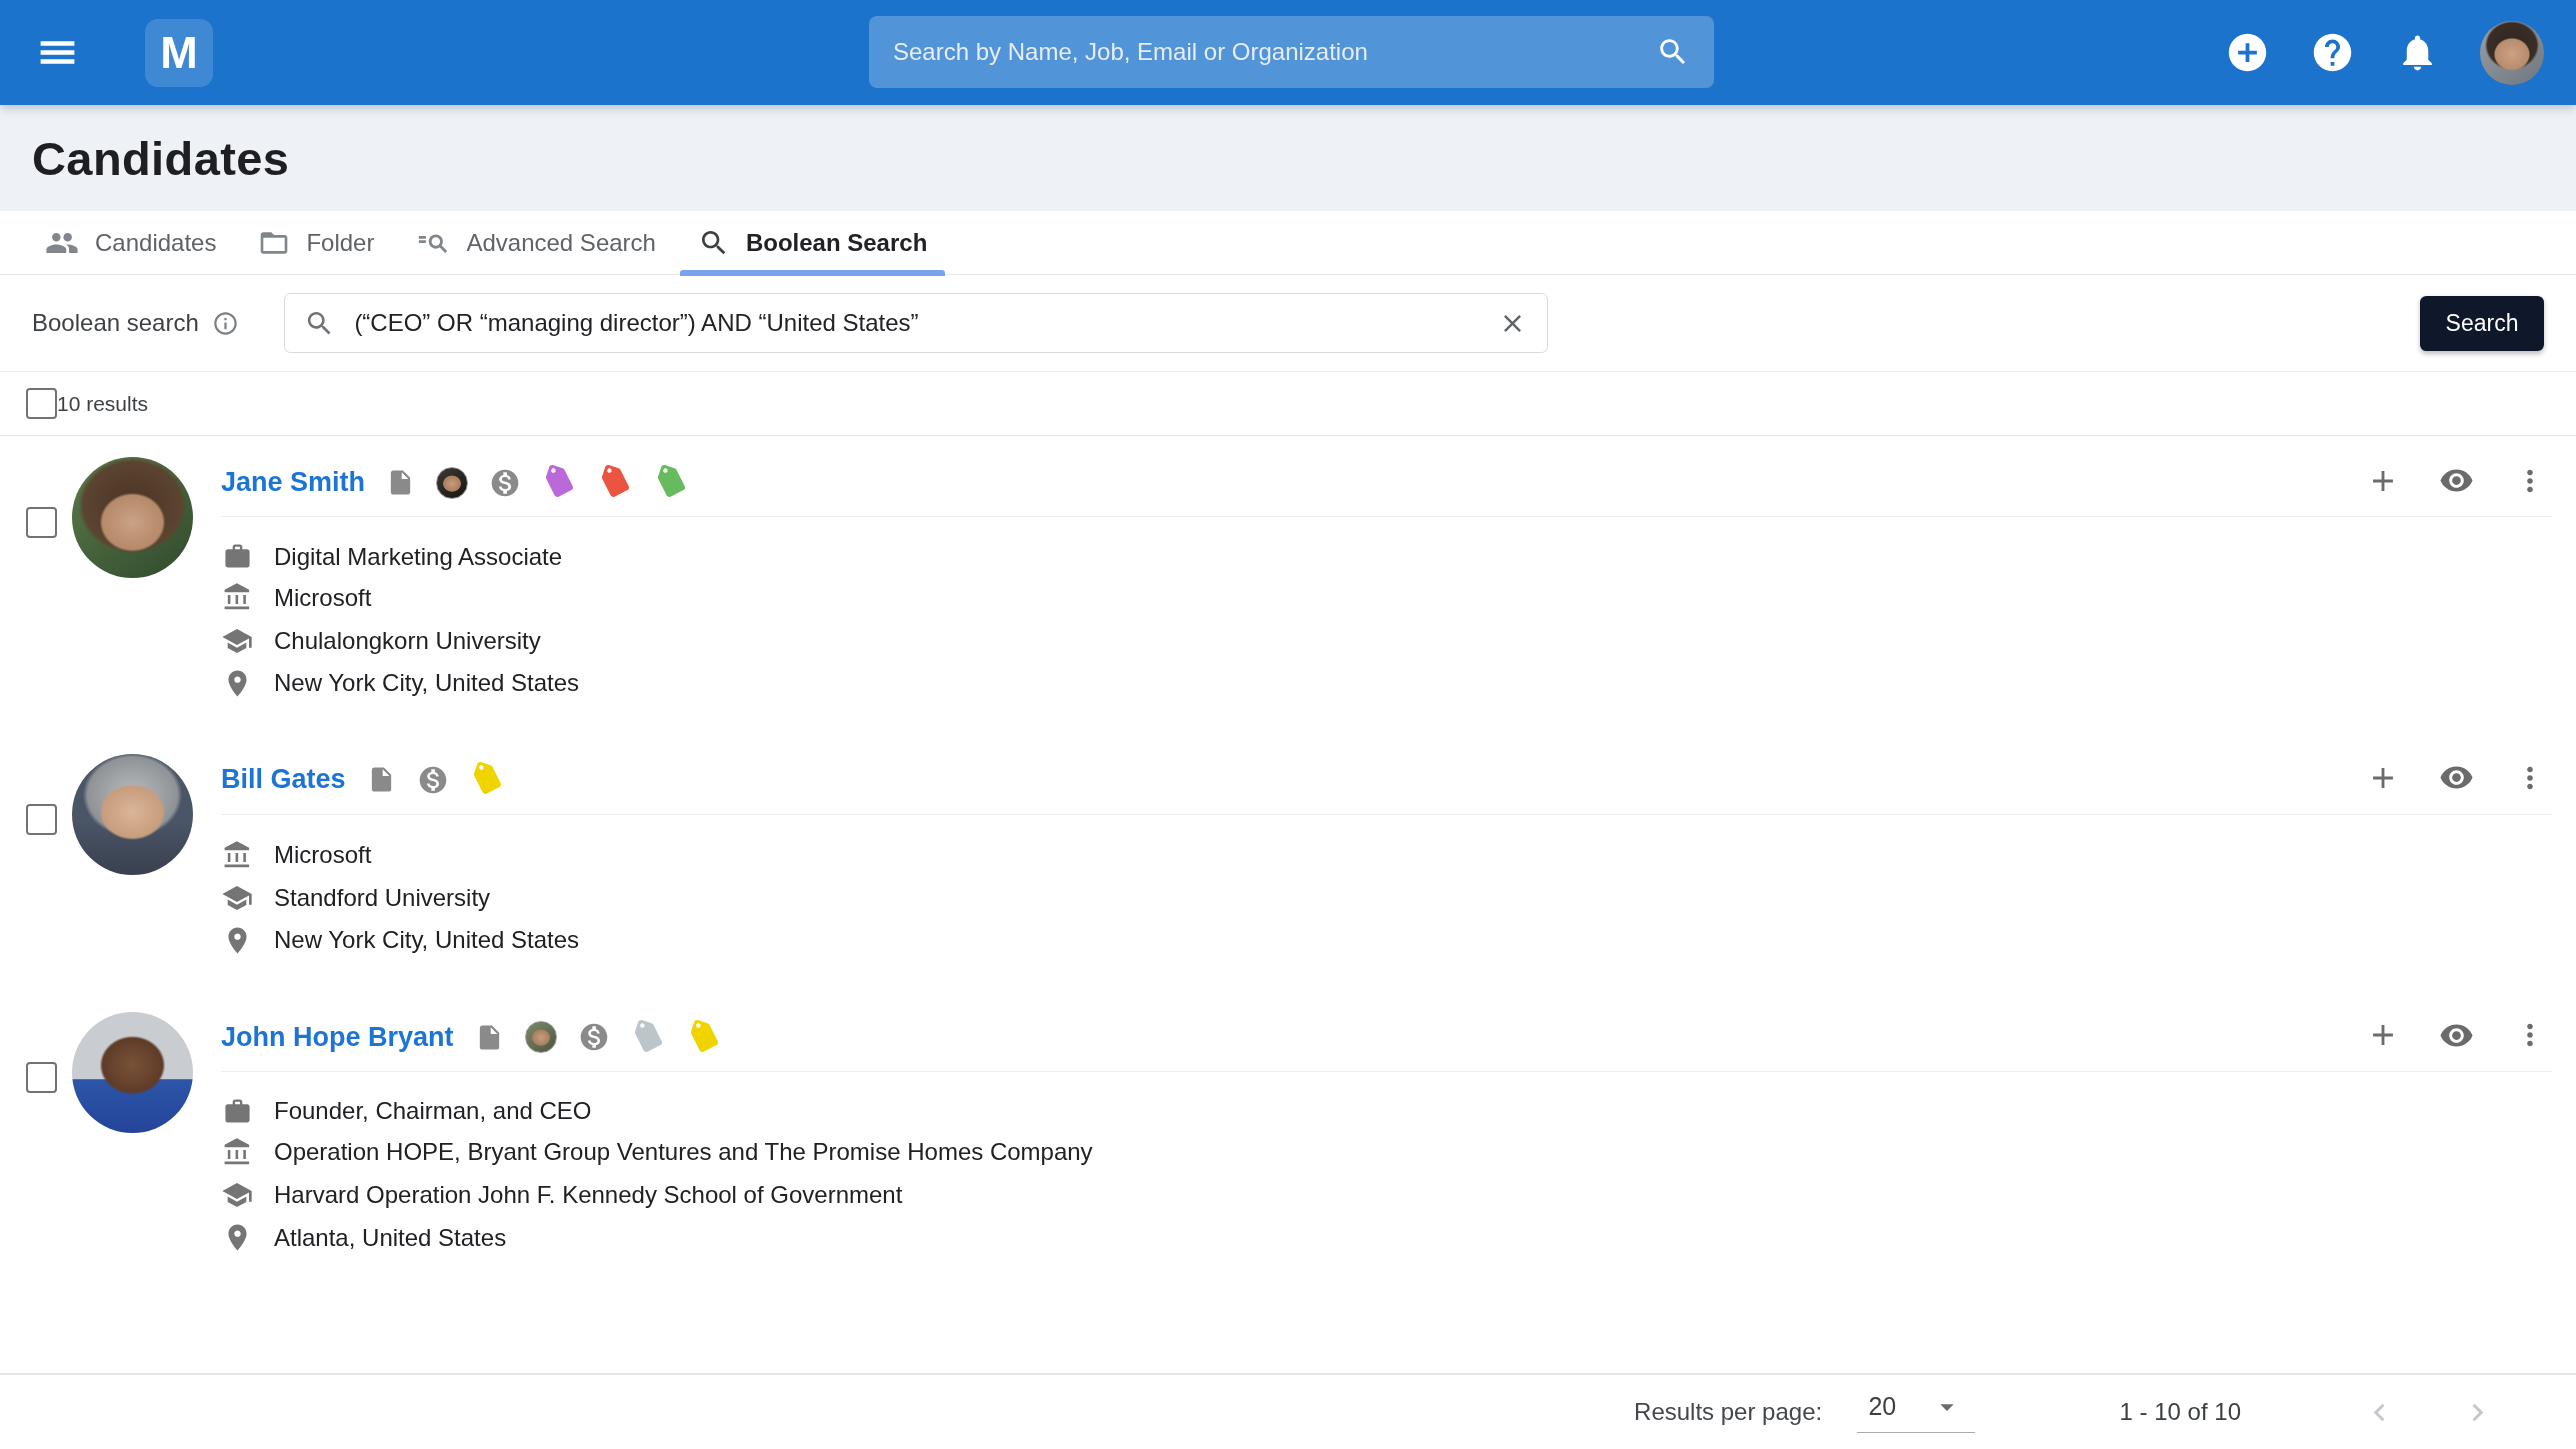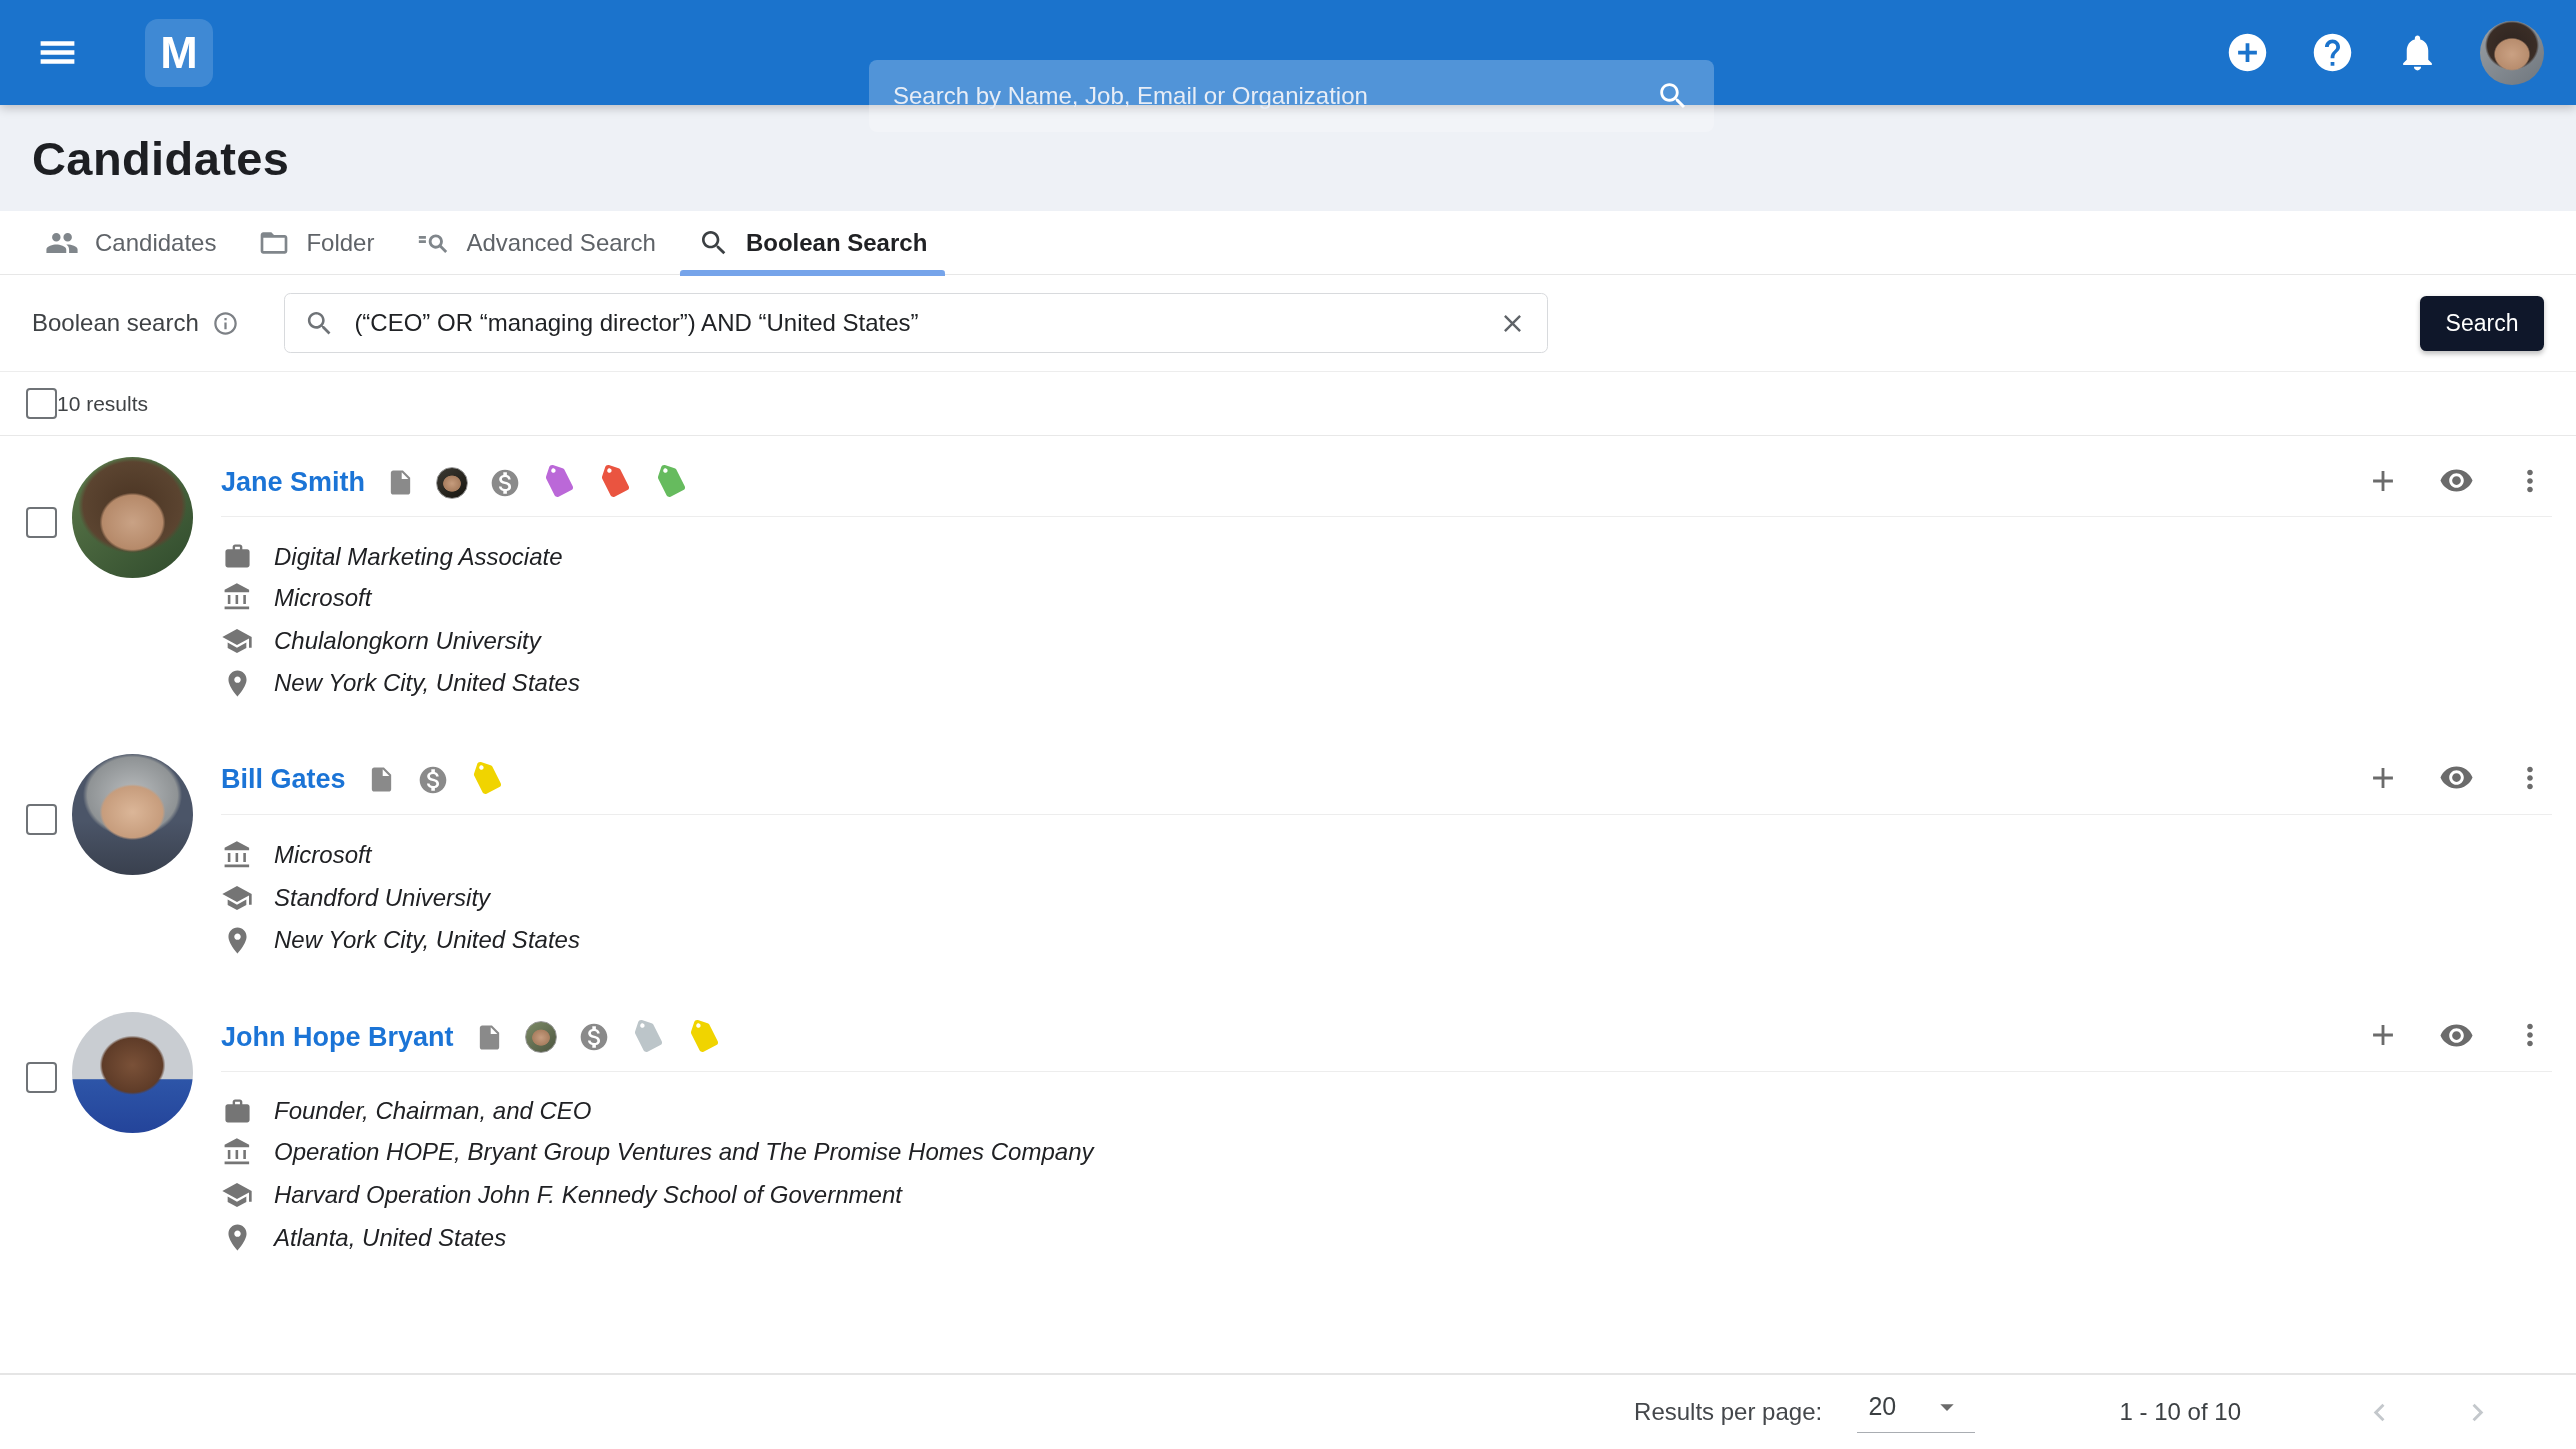--- a/index.html
+++ b/index.html
@@ -11,21 +11,21 @@
 
   
   .topbar { position:relative; height:105px; background:#1b73cc; display:flex; align-items:center;
             padding:0 32px; box-shadow:0 3.2px 9.7px rgba(0,0,0,.22); z-index:5; }
   .hamburger { width:50px; height:50px; display:flex; align-items:center; justify-content:center; cursor:pointer; }
   .hamburger svg { fill:#fff; }
   .logo-tile { width:68px; height:68px; margin-left:63px; border-radius:13px;
                background:rgba(255,255,255,.16); display:flex; align-items:center; justify-content:center; }
   .logo-tile span { color:#fff; font-size:45px; font-weight:bold; }
   .top-search { position:absolute; left:869px; top:16px; width:845px; height:72px;
-                background:rgba(255,255,255,.24); border-radius:8px; display:flex; align-items:center; padding:0 24px;margin-top:44px; }
+                background:rgba(255,255,255,.24); border-radius:8px; display:flex; align-items:center; padding:0 24px; }
   .top-search .ph { flex:1; font-size:24px; color:#e7edf6; }
   .top-search svg { fill:#fff; }
   .top-right { margin-left:auto; display:flex; align-items:center; gap:40px; }
   .top-right .tbtn { width:45px; height:45px; display:flex; align-items:center; justify-content:center; cursor:pointer; }
   .top-right svg { fill:#fff; }
   .avatar-top { width:64px; height:64px; border-radius:50%;
       background:
         radial-gradient(ellipse 42% 38% at 50% 52%, #caa183 0%, #b88d6e 62%, rgba(0,0,0,0) 68%),
         radial-gradient(ellipse 66% 60% at 50% 38%, #2e2420 0%, #3a2d26 58%, rgba(0,0,0,0) 64%),
         linear-gradient(140deg,#9aa0a6,#6f767d); }
@@ -92,21 +92,21 @@
       linear-gradient(140deg,#3c3a33,#17150f); }
   .chip-b { background:
       radial-gradient(ellipse 44% 40% at 50% 52%, #c79d80 0%, #a97f60 64%, rgba(0,0,0,0) 70%),
       linear-gradient(140deg,#7d8b66,#4c5540); }
   .tagicon { transform:rotate(18deg); }
   .row-actions { position:absolute; right:29px; top:27px; display:flex; align-items:center; gap:39px; }
   .row-actions .abtn { cursor:pointer; }
   .row-actions svg { fill:#6b6b6b; }
   .name-divider { margin-top:11.3px; border-bottom:1.6px solid #ededed; }
   .details { margin-top:19.3px; }
-  .detail-line { display:flex; align-items:center; gap:21px; padding:5.6px 0;font-style:italic; }
+  .detail-line { display:flex; align-items:center; gap:21px; padding:5.6px 0; }
   .detail-line .dic { width:32px; display:flex; justify-content:center; }
   .detail-line .txt { font-size:24px; color:#202124; }
 
   
   .footer { position:absolute; left:0; right:0; bottom:0; height:76px; background:#fff;
             border-top:2.4px solid #e5e5e5; display:flex; align-items:center; padding-right:81px;
             justify-content:flex-end; }
   .rpp-label { font-size:24px; color:#44474b; }
   .rpp-select { position:relative; margin-left:35px; display:flex; align-items:center; gap:35px;
                 padding:0 11.3px 9.7px 11.3px; border-bottom:1.6px solid #a9adb2; cursor:pointer; }

